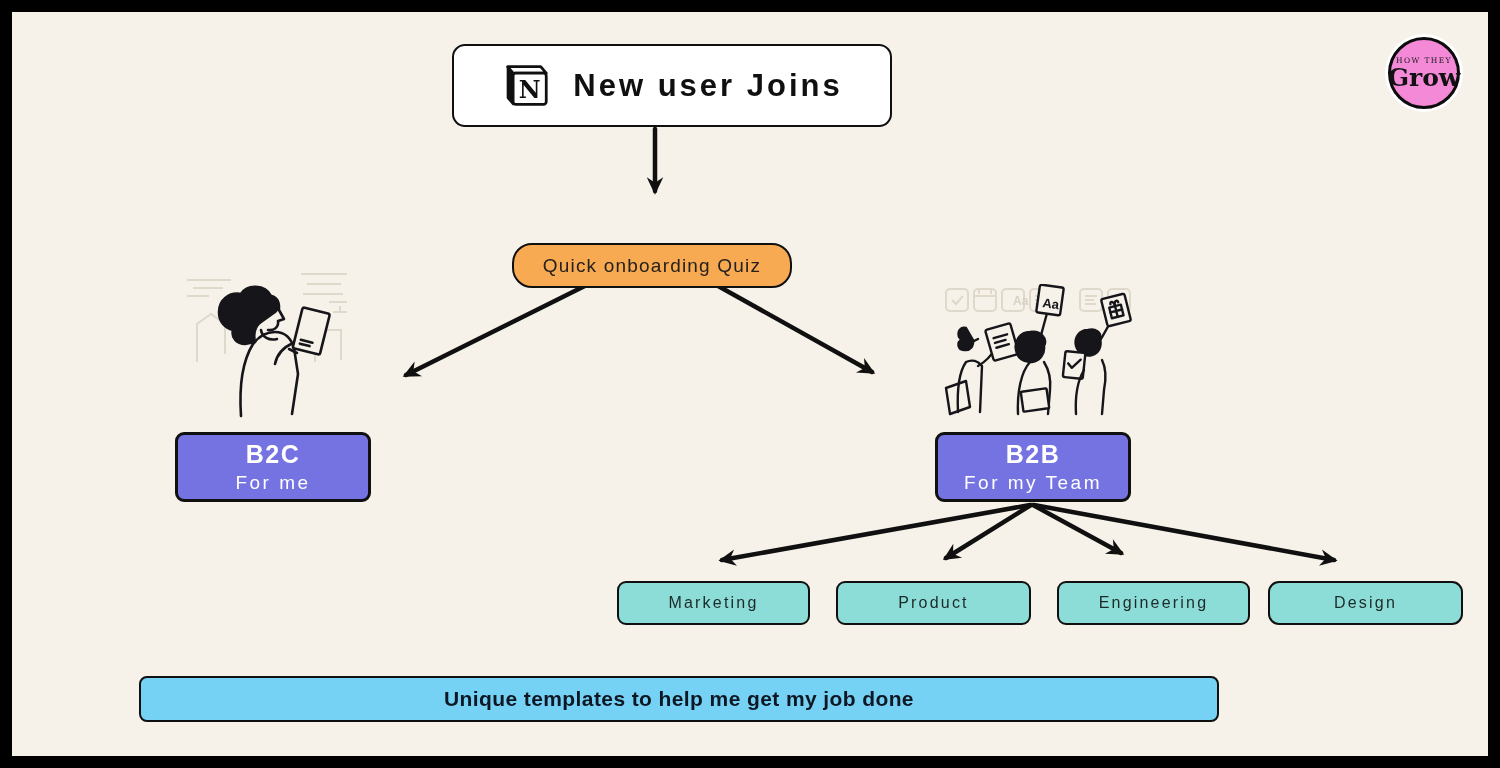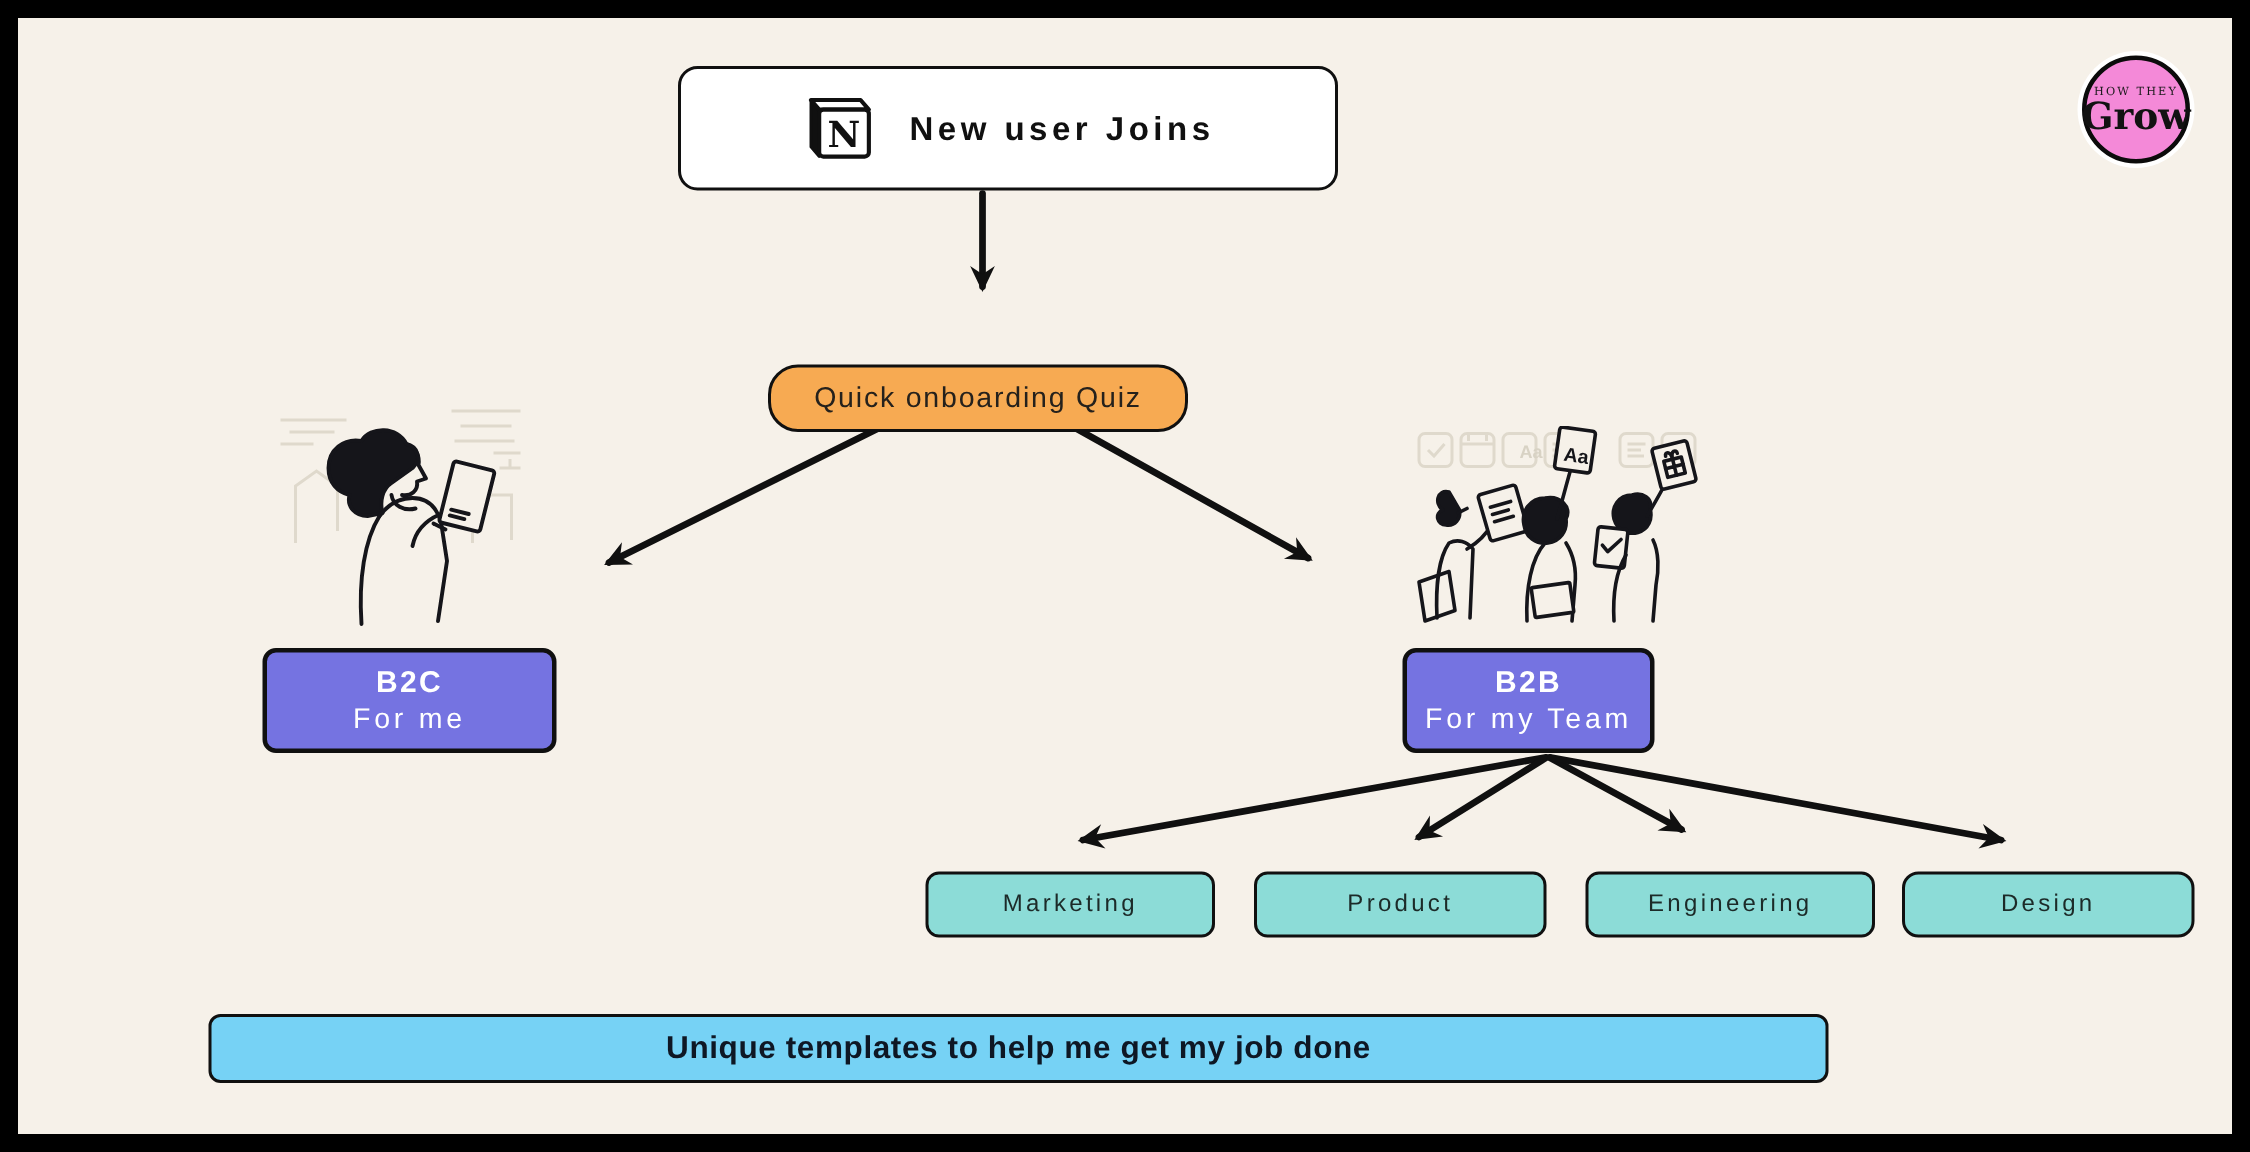--- a/index.html
+++ b/index.html
@@ -3,28 +3,28 @@
 <meta charset="utf-8">
 <style>
   html,body{margin:0;padding:0;background:#000;}
   .stage{position:relative;width:1500px;height:768px;background:#F6F1E9;overflow:hidden;
          font-family:"Liberation Sans",sans-serif;}
   .frame{position:absolute;inset:0;border:12px solid #000;box-sizing:border-box;z-index:60;pointer-events:none;}
   .arrows{position:absolute;left:0;top:0;width:1500px;height:768px;z-index:5;pointer-events:none;}
   .node{position:absolute;box-sizing:border-box;border:2.5px solid #101010;display:flex;
         align-items:center;justify-content:center;z-index:10;}
   .title-box{left:452px;top:44px;width:440px;height:83px;background:#fff;border-radius:13px;gap:22px;}
-  .title-box .label{font-size:22px;font-weight:700;letter-spacing:3px;color:#101010;}
+  .title-box .label{font-size:31px;font-weight:700;letter-spacing:3px;color:#101010;}
   .quiz-box{left:512px;top:206px;width:280px;height:45px;background:#F7AA52;border-radius:20px;margin-top:37px;}
   .quiz-box .label{font-size:19px;font-weight:500;letter-spacing:1.2px;color:#25211c;}
   .persona{background:#7573E1;border-radius:9px;border-width:3px;flex-direction:column;color:#fff;line-height:1.3;}
-  .persona .name{font-size:20px;font-weight:700;letter-spacing:1.5px;}
+  .persona .name{font-size:25px;font-weight:700;letter-spacing:1.5px;}
   .persona .aud{font-size:19px;letter-spacing:2.5px;}
   .b2c-box{left:175px;top:432px;width:196px;height:70px;}
-  .b2b-box{left:935px;top:432px;width:168px;height:70px;}
+  .b2b-box{left:935px;top:432px;width:196px;height:70px;}
   .team{top:581px;height:44px;background:#8CDCD7;border-radius:9px;}
   .team .label{font-size:16px;letter-spacing:2.2px;color:#1c2a28;}
   .team-marketing{left:617px;width:193px;}
   .team-product{left:836px;width:195px;}
   .team-engineering{left:1057px;width:193px;}
   .team-design{left:1268px;width:195px;border-radius:11px;}
   .banner{left:139px;top:676px;width:1080px;height:46px;background:#76D2F5;border-radius:8px;}
   .banner .label{font-size:21px;font-weight:700;letter-spacing:.4px;color:#0e1724;}
   .logo{position:absolute;left:1388px;top:37px;width:72px;height:72px;border-radius:50%;
         background:#F489D8;border:3.5px solid #0b0b0b;box-shadow:0 0 0 3px #fff;box-sizing:border-box;

